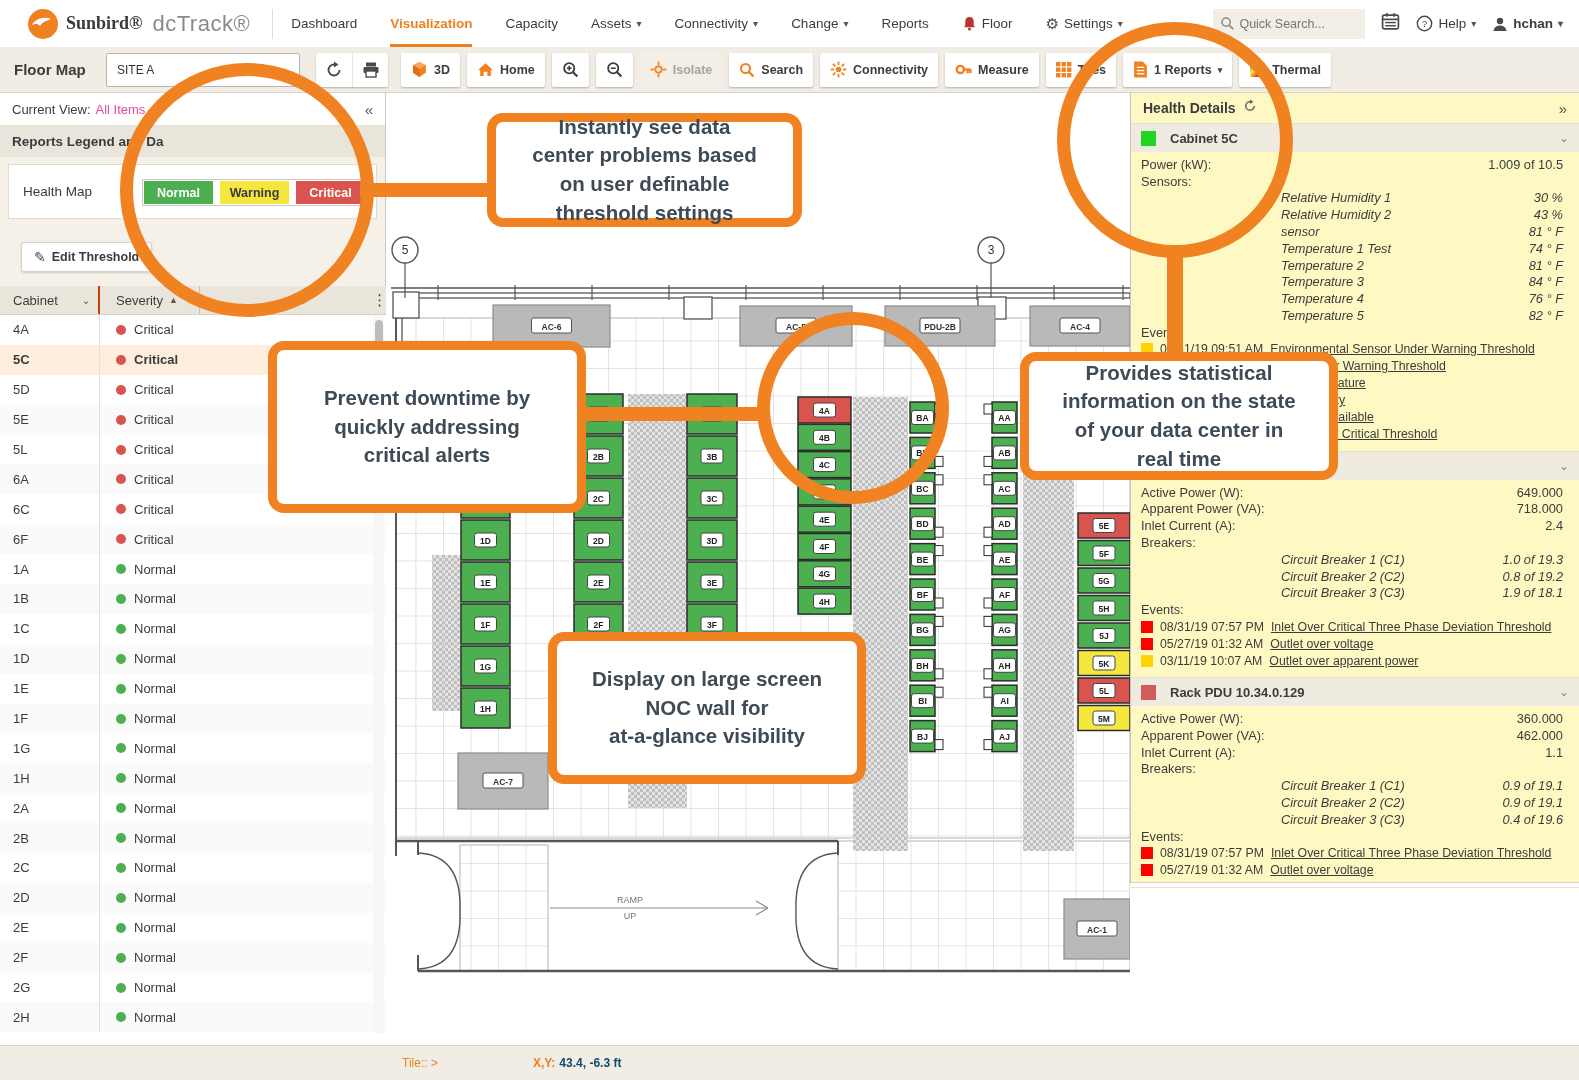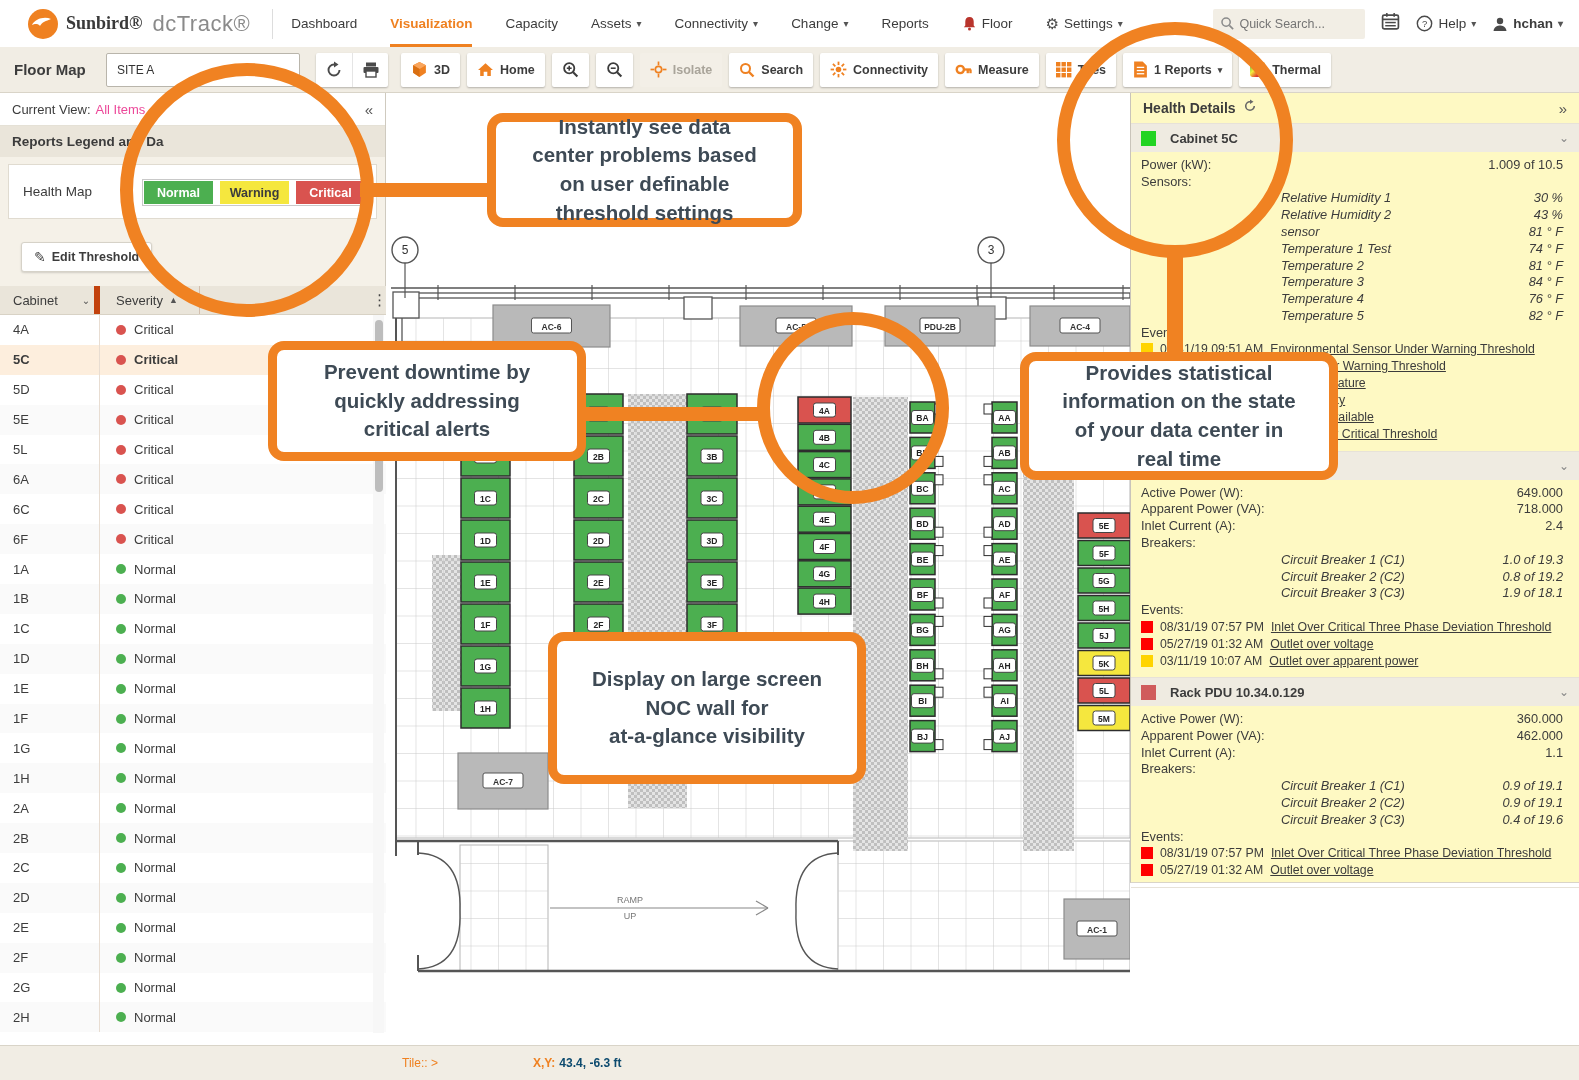--- a/index.html
+++ b/index.html
@@ -42,21 +42,21 @@
   #current-view .collapse { margin-left:auto; color:#555; font-size:15px; cursor:pointer; }
   #legend-header { height:31px; background:#eae5da; display:flex; align-items:center; padding:8px 12px; font-size:13.5px; font-weight:bold; color:#3c3c3c; }
   #health-card { position:absolute; left:8px; top:71px; width:369px; height:55px; background:#fff; border:1px solid #e0dbd0; display:flex; align-items:center; }
   #health-card .hm-label { font-size:13.5px; color:#3c3c3c; margin-left:14px; }
   #legend-badges { position:absolute; left:133px; top:14px; display:flex; border:1px solid #c9c9c9; padding:1px; background:#fff; }
   .badge { width:69px; height:23px; display:flex; align-items:center; justify-content:center; font-size:12.5px; font-weight:bold; }
   .badge + .badge { margin-left:7px; }
   #edit-threshold { position:absolute; left:21px; top:149px; height:30px; background:#fff; border:1px solid #d6d2c8; border-radius:3px; box-shadow:0 1px 2px rgba(0,0,0,.15); display:flex; align-items:center; gap:6px; padding:0 12px; font-size:12.5px; font-weight:bold; color:#3c3c3c; cursor:pointer; }
   #cab-table { position:absolute; left:0; top:193px; width:386px; height:759px; background:#fff; }
   #cab-head { height:29px; background:#eae5da; display:flex; font-size:13px; color:#3c3c3c; border-bottom:1px solid #d8d2c5; }
-  .col-cab { width:100px; padding-left:13px; display:flex; align-items:center; gap:24px; border-right:6px solid #c2410c; }
+  .col-cab { width:100px; padding-left:13px; display:flex; align-items:center; gap:24px; border-right:2px solid #c2410c; }
   .col-sev { width:100px; padding-left:16px; display:flex; align-items:center; gap:6px; border-right:1px solid #d3bfae; }
   .col-rest { flex:1; }
   #cab-head .vdots { width:14px; color:#444; font-size:15px; display:flex; align-items:center; cursor:pointer; }
   #cab-rows { height:717px; overflow:hidden; }
   .crow { height:29.9px; display:flex; font-size:13px; color:#3c3c3c; cursor:pointer; }
   .crow:nth-child(even) { background:#fafafa; }
   .crow.hl { background:#fdeedd; font-weight:bold; }
   .crow .c1 { width:100px; padding-left:13px; display:flex; align-items:center; border-right:1px solid #e8ddd2; }
   .crow .c2 { width:260px; padding-left:16px; display:flex; align-items:center; gap:8px; }
   .dot { width:10px; height:10px; border-radius:50%; display:inline-block; }
@@ -1160,21 +1160,21 @@
       <div class="ring" style="left: 120px; top: 63px; width: 254px; height: 254px;"></div>
       <div class="ring" style="left: 757px; top: 312px; width: 192px; height: 192px;"></div>
       <div class="ring" style="left: 1057px; top: 22px; width: 236px; height: 236px;"></div>
       <div class="connector" style="left: 360px; top: 183px; width: 152px; height: 14px;"></div>
       <div class="connector" style="left: 575px; top: 407px; width: 187px; height: 14px;"></div>
       <div class="connector" style="left: 1167px; top: 256px; width: 16px; height: 100px;"></div>
       <div class="callout" style="left: 487px; top: 113px; width: 315px; height: 114px;">Instantly see data
 center problems based
 on user definable
 threshold settings</div>
-      <div class="callout" style="left: 268px; top: 341px; width: 318px; height: 120px;">Prevent downtime by
+      <div class="callout" style="left: 268px; top: 341px; width: 318px; height: 172px;">Prevent downtime by
 quickly addressing
 critical alerts</div>
       <div class="callout" style="left: 1020px; top: 352px; width: 318px; height: 128px;">Provides statistical
 information on the state
 of your data center in
 real time</div>
       <div class="callout" style="left: 548px; top: 632px; width: 318px; height: 152px;">Display on large screen
 NOC wall for
 at-a-glance visibility</div>
     </div>

